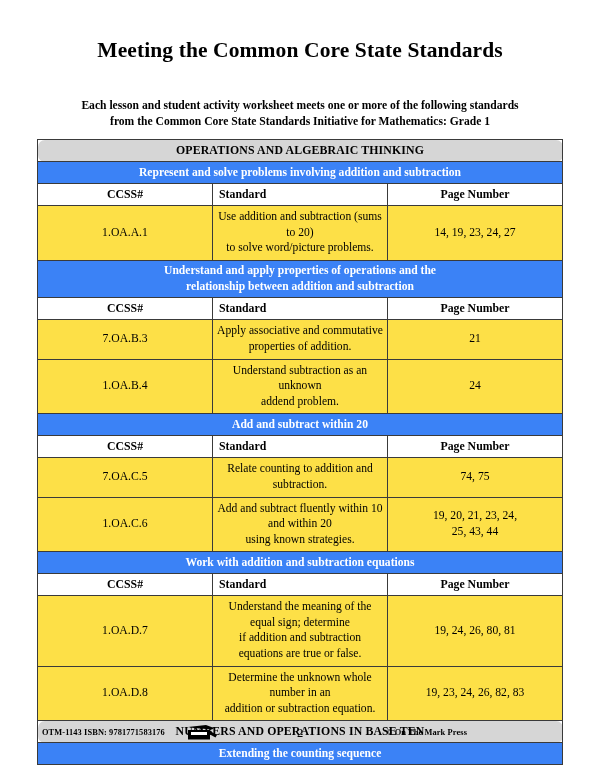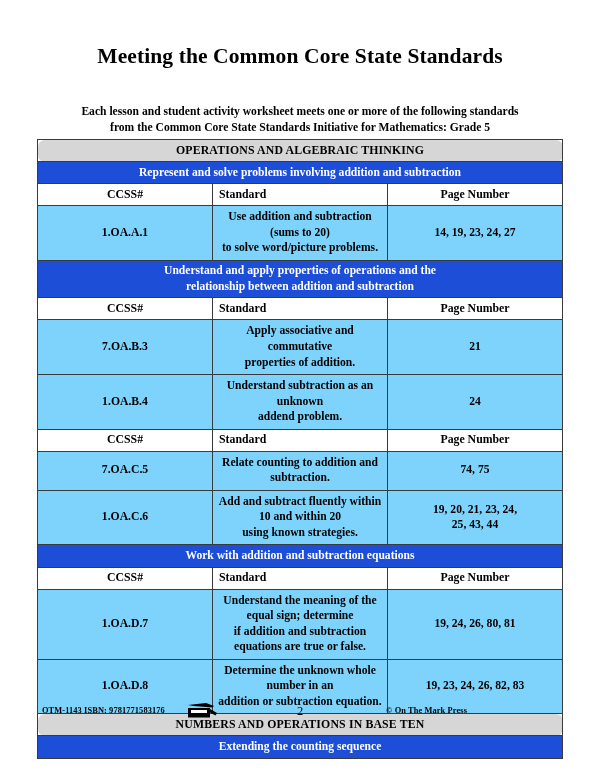--- a/index.html
+++ b/index.html
@@ -12,21 +12,21 @@
     height: 776px;
     font-family: "Liberation Serif", "DejaVu Serif", serif;
     color: #000000;
     position: relative;
     overflow: hidden;
   }
   .page {
     width: 600px;
     height: 776px;
     box-sizing: border-box;
-    padding: 6px;
+    padding: 0;
     position: relative;
   }
   .doc-title {
     text-align: center;
     font-size: 21.5px;
     font-weight: bold;
     letter-spacing: 0.1px;
     margin: 0;
     padding-top: 38px;
   }
@@ -56,21 +56,21 @@
   .row-domain td {
     background: #d6d6d6;
     text-align: center;
     font-weight: bold;
     font-size: 11.8px;
     padding: 2.5px 0 3.5px;
     letter-spacing: 0.15px;
     border-radius: 7px;
   }
   .row-cluster td {
-    background: #1d4ed8;
+    background: #3b82f6;
     color: #ffffff;
     text-align: center;
     font-weight: bold;
     font-size: 11.6px;
     padding: 2.5px 6px 3.5px;
     line-height: 1.32;
   }
   .row-colhead td {
     background: #ffffff;
     font-weight: bold;
@@ -86,40 +86,40 @@
   }
   .col-page {
     width: 122px;
     text-align: center;
   }
   .row-colhead .col-standard {
     text-align: left;
     padding-left: 6px;
   }
   .row-data td {
-    background: #7dd3fc;
-    font-weight: bold;
+    background: #fde047;
+    font-weight: normal;
     font-size: 11.6px;
     line-height: 1.34;
     padding: 3px 4px 4px;
   }
   .row-data .col-ccss {
     text-align: center;
     font-size: 11.7px;
   }
   .row-data .col-standard {
     text-align: center;
   }
   .row-data .col-page {
     text-align: center;
   }
   .footer {
     position: absolute;
     left: 0;
-    top: 704px;
+    top: 726px;
     width: 504px;
     height: 22px;
   }
   .footer-left {
     position: absolute;
     left: 42px;
     top: 2px;
     font-size: 8.4px;
     font-weight: bold;
     letter-spacing: 0.1px;
@@ -152,21 +152,21 @@
 </style>
 </head>
 <body>
 
 <div class="page">
 
   <h1 class="doc-title">Meeting the Common Core State Standards</h1>
 
   <div class="doc-subtitle">
     <div>Each lesson and student activity worksheet meets one or more of the following standards</div>
-    <div>from the Common Core State Standards Initiative for Mathematics: Grade 5</div>
+    <div>from the Common Core State Standards Initiative for Mathematics: Grade 1</div>
   </div>
 
   <table class="std-table">
     <tbody>
         <tr class="row-domain">
           <td colspan="3">OPERATIONS AND ALGEBRAIC THINKING</td>
         </tr>
         <tr class="row-cluster">
           <td colspan="3">Represent and solve problems involving addition and subtraction</td>
         </tr>
@@ -190,20 +190,23 @@
         </tr>
         <tr class="row-data">
           <td class="col-ccss">7.OA.B.3</td>
           <td class="col-standard">Apply associative and commutative<br>properties of addition.</td>
           <td class="col-page">21</td>
         </tr>
         <tr class="row-data">
           <td class="col-ccss">1.OA.B.4</td>
           <td class="col-standard">Understand subtraction as an unknown<br>addend problem.</td>
           <td class="col-page">24</td>
+        </tr>
+        <tr class="row-cluster">
+          <td colspan="3">Add and subtract within 20</td>
         </tr>
         <tr class="row-colhead">
           <td class="col-ccss">CCSS#</td>
           <td class="col-standard">Standard</td>
           <td class="col-page">Page Number</td>
         </tr>
         <tr class="row-data">
           <td class="col-ccss">7.OA.C.5</td>
           <td class="col-standard">Relate counting to addition and subtraction.</td>
           <td class="col-page">74, 75</td>

